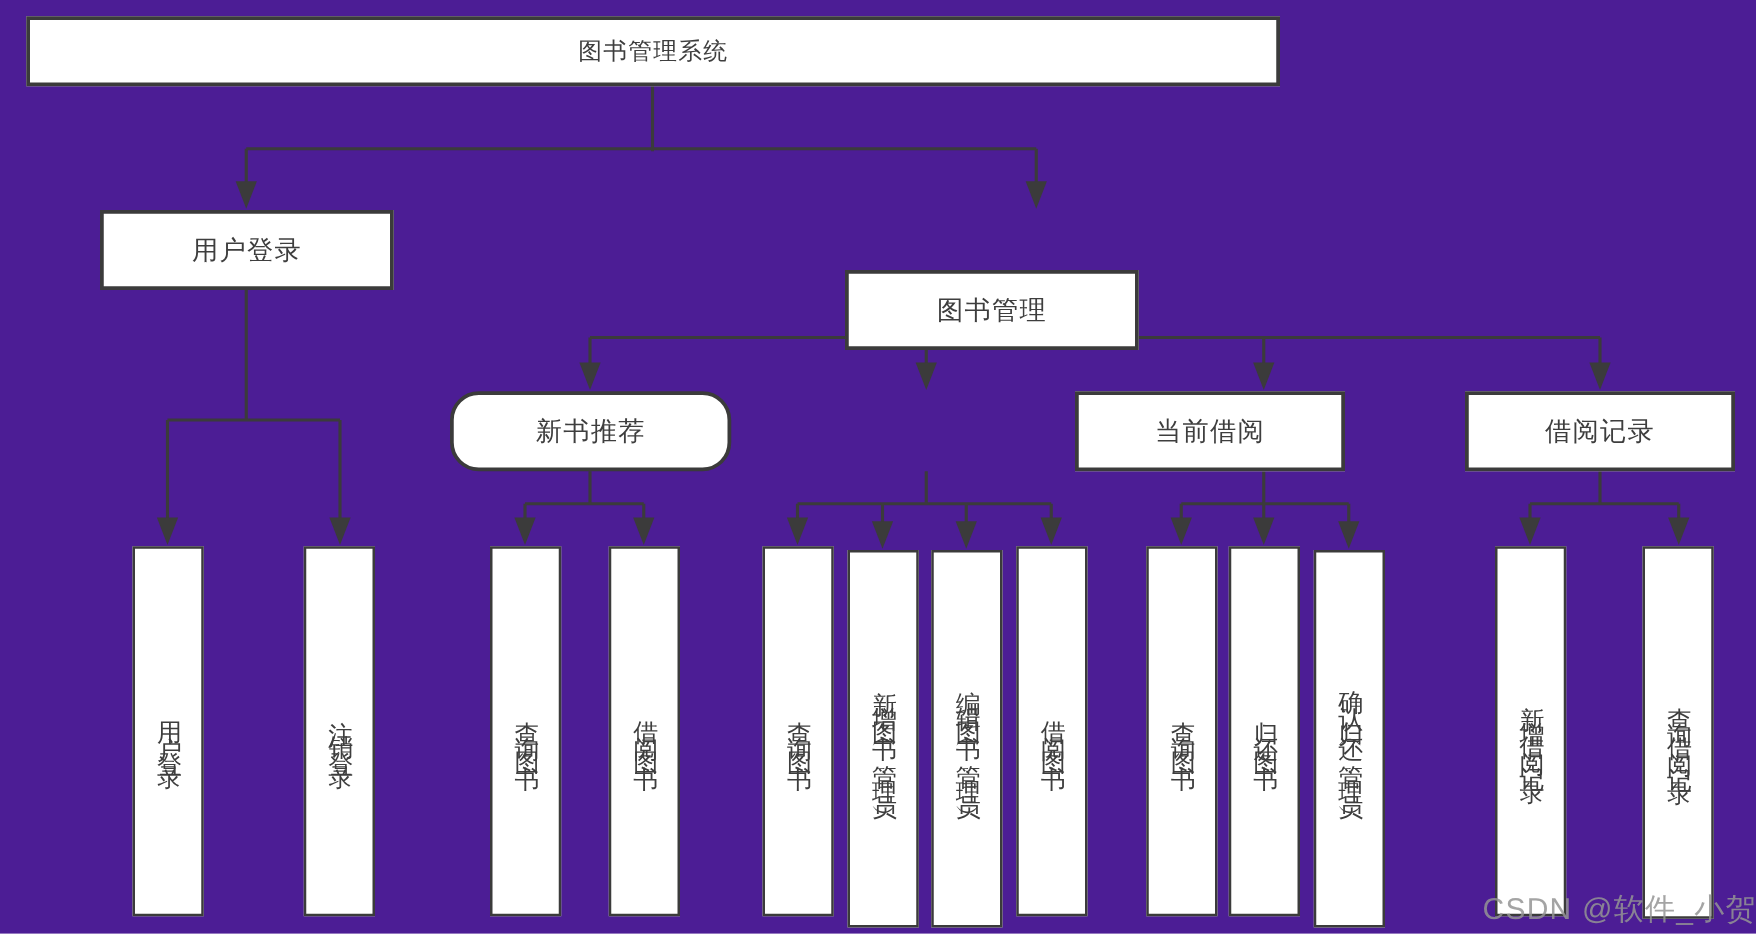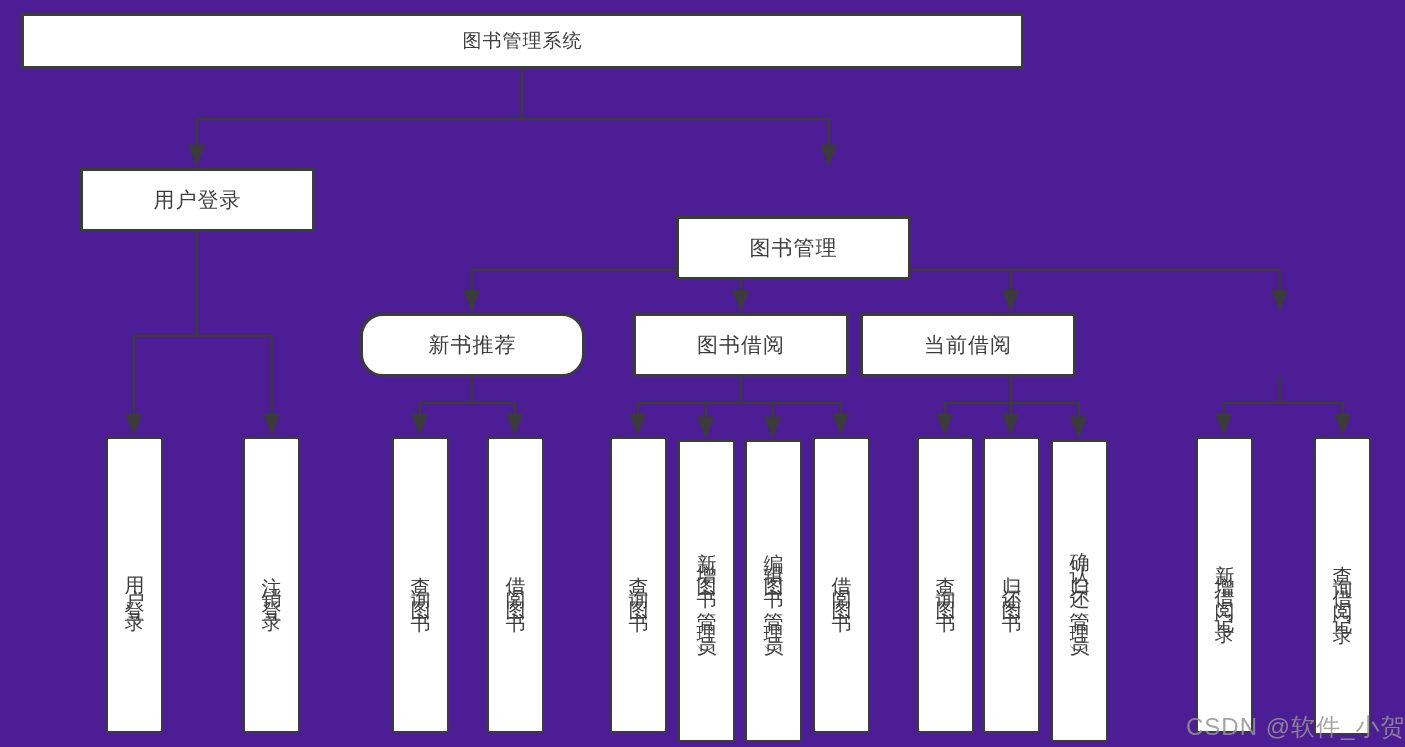--- a/index.html
+++ b/index.html
@@ -123,25 +123,25 @@
   <div class="node h-node" style="left:80px; top:168px; width:235px; height:64px;">
     <span class="label">用户登录</span>
   </div>
   <div class="node h-node" style="left:676px; top:168px; width:235px; height:64px;margin-top:48px;">
     <span class="label">图书管理</span>
   </div>
 
   <div class="node h-node" style="left:360px; top:313px; width:225px; height:64px;border-radius:23px;">
     <span class="label">新书推荐</span>
   </div>
-  <div class="node h-node" style="left:633px; top:313px; width:216px; height:64px;">
-    <span class="label">图书借阅</span>
-  </div>
   <div class="node h-node" style="left:860px; top:313px; width:216px; height:64px;">
     <span class="label">当前借阅</span>
+  </div>
+  <div class="node h-node" style="left:1172px; top:313px; width:216px; height:64px;">
+    <span class="label">借阅记录</span>
   </div>
 
   <div class="node leaf" style="left:106px; top:437px; width:57px; height:296px;">
     <span class="v-label">用户登录</span>
   </div>
   <div class="node leaf" style="left:243px; top:437px; width:57px; height:296px;">
     <span class="v-label">注销登录</span>
   </div>
 
   <div class="node leaf" style="left:392px; top:437px; width:57px; height:296px;">

